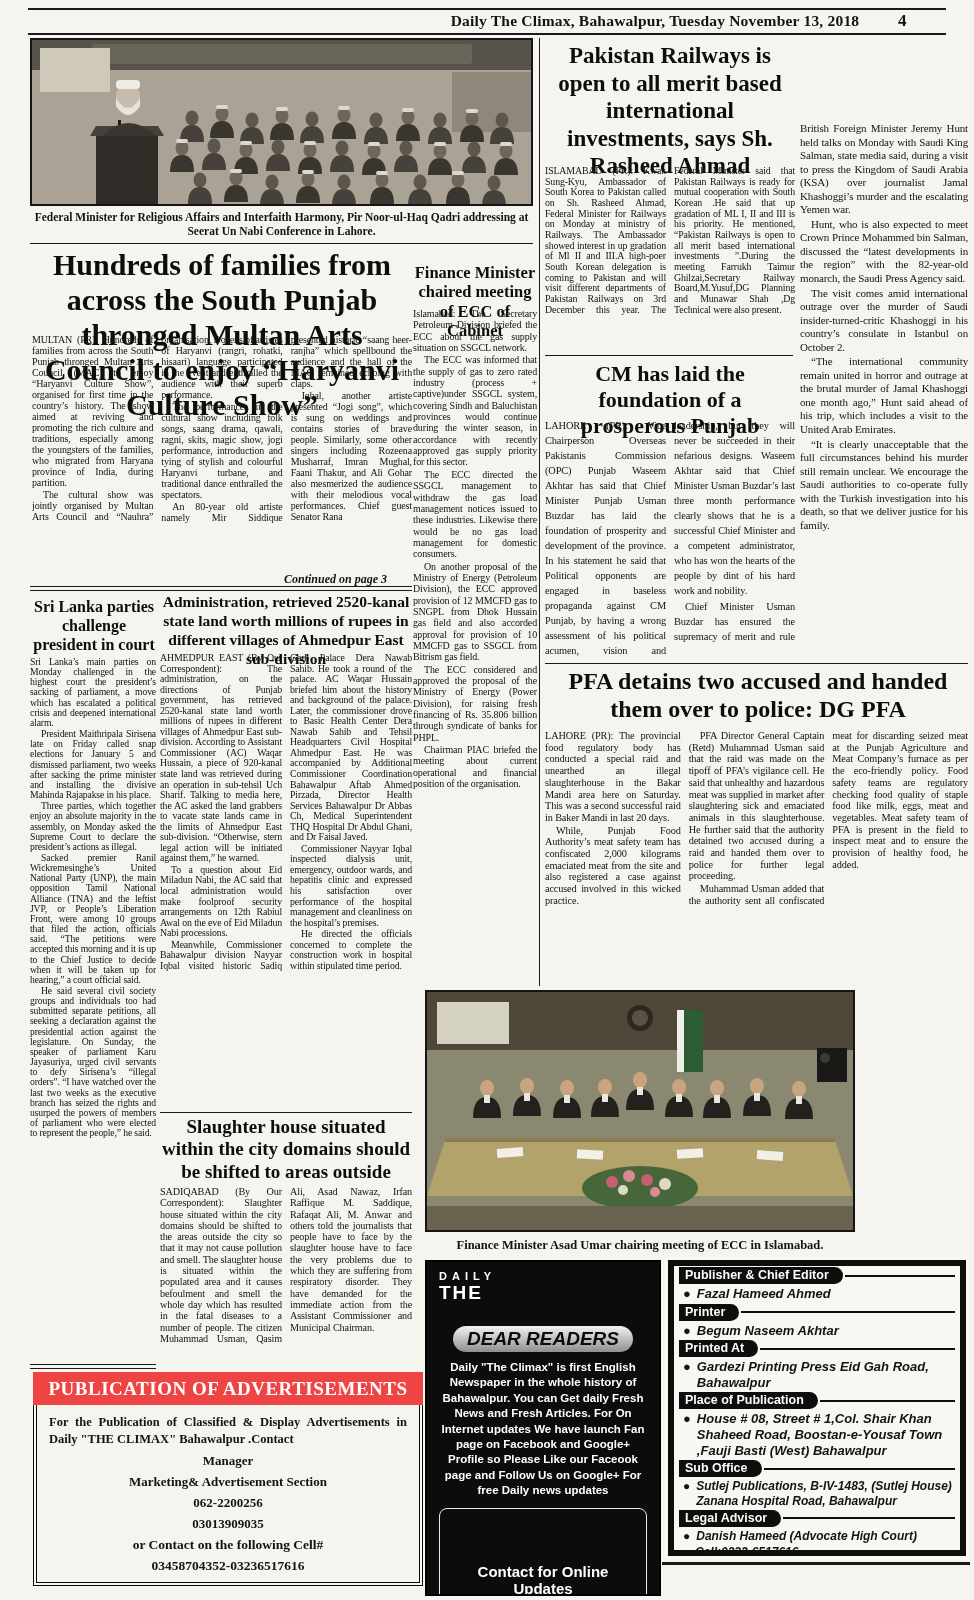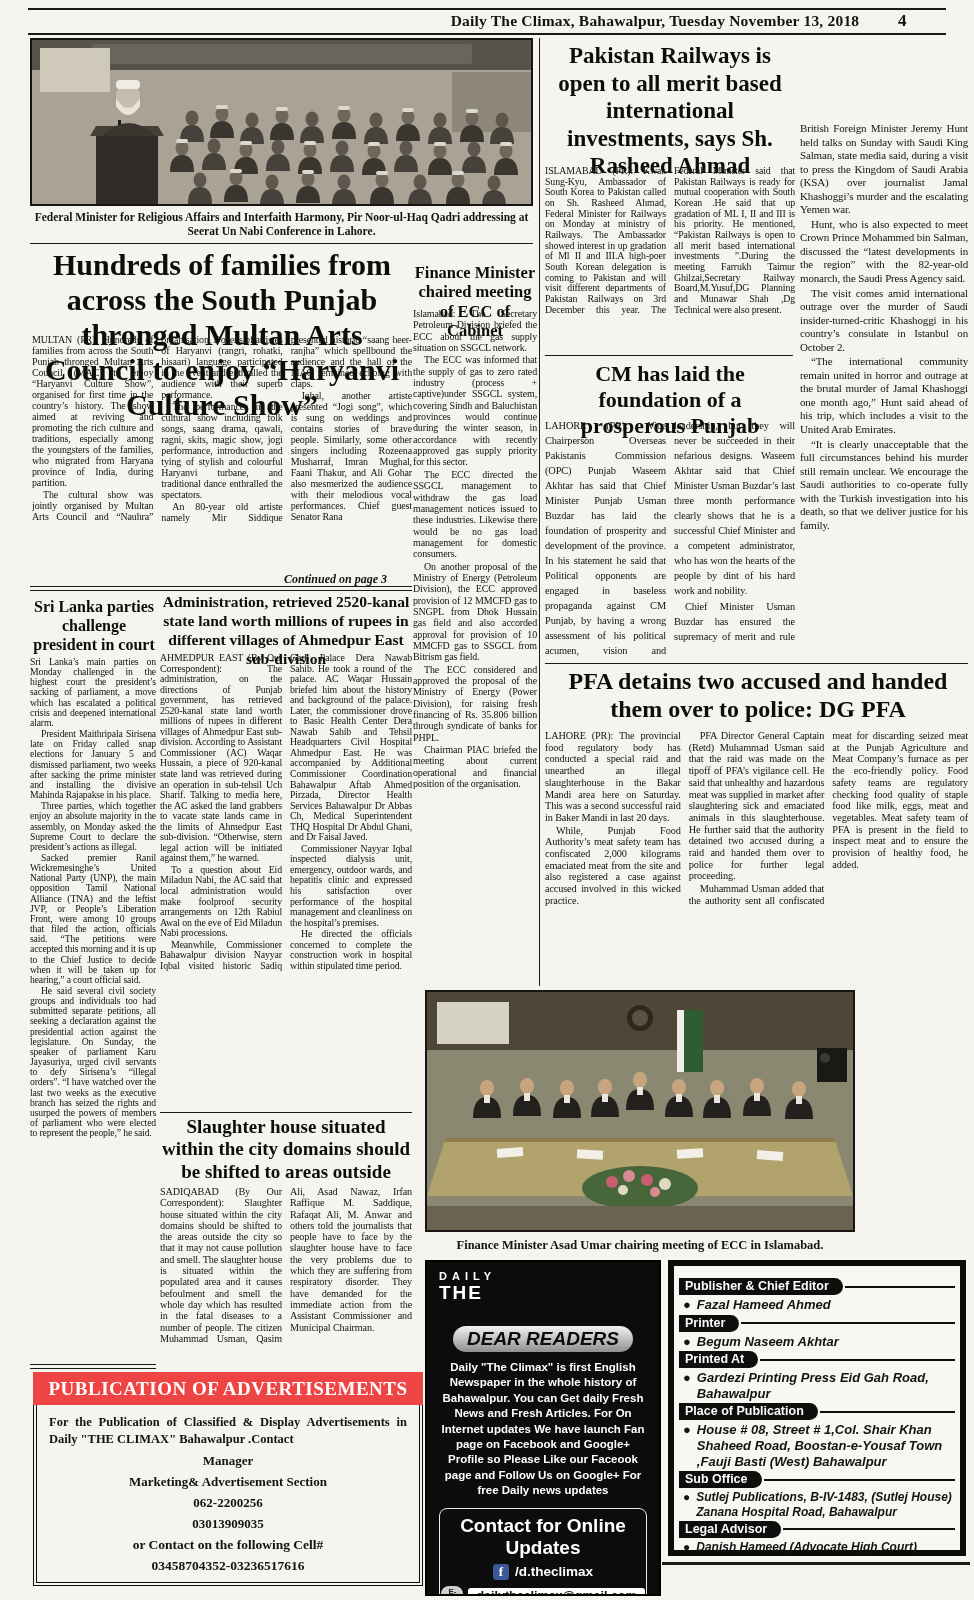--- a/index.html
+++ b/index.html
@@ -33,31 +33,31 @@
               font-family:"Liberation Sans","DejaVu Sans",sans-serif;overflow:hidden;}
   .climax-daily{font-size:11px;font-weight:bold;letter-spacing:5px;margin:8px 0 0 12px;}
   .climax-the{font-size:19px;font-weight:bold;letter-spacing:2px;margin:0 0 0 12px;}
   .climax-name{font-size:37px;font-weight:bold;letter-spacing:3px;text-align:center;margin-top:-4px;
                text-shadow:2px 2px 0 #555;}
   .dear-banner{margin:22px auto 0 auto;width:180px;background:linear-gradient(#f2f2f2,#8f8f8f);
                border-radius:14px;color:#0c0c0c;font-weight:bold;font-size:19px;text-align:center;
                padding:2px 0;font-style:italic;}
   .climax-text{font-weight:bold;font-size:11.5px;line-height:1.34;text-align:center;margin:8px 10px 0 10px;}
   .contact-box{border:1.5px solid #e9e9e9;border-radius:8px;margin:9px 12px 0 12px;padding:6px 6px 7px 6px;text-align:center;}
-  .contact-label{font-weight:bold;font-size:19px;}
+  .contact-label{font-weight:bold;font-size:15px;margin-top:48px;}
   .fb-row{display:flex;align-items:center;justify-content:center;gap:6px;margin-top:5px;}
   .fb-icon{width:16px;height:16px;background:#3b5998;color:#fff;font-weight:bold;font-size:13px;
            line-height:16px;text-align:center;border-radius:3px;font-family:"Liberation Serif",serif;}
   .fb-handle{font-weight:bold;font-size:13.5px;}
   .email-row{display:flex;align-items:center;justify-content:center;gap:5px;margin-top:6px;}
   .email-tag{background:#cfcfcf;color:#222;font-size:8px;font-weight:bold;padding:1px 3px;border-radius:8px;}
   .email-strip{background:#fff;color:#111;font-weight:bold;font-size:12.5px;padding:1px 8px;border-radius:3px;}
   
   .publisher{background:#f8f7f3;border:2px solid #0d0c0b;box-shadow:0 0 0 3px #f8f7f3,0 0 0 4px #0d0c0b inset;
-             box-sizing:border-box;padding:14px 9px;font-family:"Liberation Sans","DejaVu Sans",sans-serif;overflow:hidden;}
+             box-sizing:border-box;padding:3px 9px;font-family:"Liberation Sans","DejaVu Sans",sans-serif;overflow:hidden;}
   .sec-head{display:flex;align-items:center;margin-top:2px;}
   .sec-pill{background:#0f0e0d;color:#fcfcfc;font-weight:bold;font-size:12.5px;padding:1px 14px 2px 6px;
             border-radius:0 11px 11px 0;white-space:nowrap;}
   .sec-tail{flex:1;border-top:2px solid #0f0e0d;margin-left:2px;}
   .sec-item{font-weight:bold;font-style:italic;font-size:13px;margin:2px 0 2px 4px;display:flex;gap:6px;line-height:1.2;}
   .sec-item .bullet{flex:0 0 auto;}
   .sec-item.nob{margin-left:16px;}
 </style>
 </head>
 <body>
@@ -192,21 +192,21 @@
       <p>Chairman PIAC briefed the meeting about current operational and financial position of the organisation.</p>
     </div>
 
   <div class="abs headline" style="left:545px;top:42px;width:250px;font-size:23px;line-height:1.2;">Pakistan Railways is open to all merit based international investments, says Sh. Rasheed Ahmad</div>
   <div class="abs body cols2" style="left:545px;top:166px;width:250px;height:186px;font-size:9.9px;line-height:10.65px;">
       <p>ISLAMABAD (PR): Kwak Sung-Kyu, Ambassador of South Korea to Pakistan called on Sh. Rasheed Ahmad, Federal Minister for Railways on Monday at ministry of Railways. The Ambassador showed interest in up gradation of Ml II and III.A high-poer South Korean delegation is coming to Pakistan and will visit different departments of Pakistan Railways on 3rd December this year. The Federal Minister said that Pakistan Railways is ready for mutual cooperation with South Korean .He said that up gradation of ML I, II and III is his priority. He mentioned, “Pakistan Railways is open to all merit based international investments ”.During the meeting Farrukh Taimur Ghilzai,Secretary Railway Board,M.Yusuf,DG Planning and Munawar Shah ,Dg Technical were also present.</p>
     </div>
   <div class="abs rule" style="left:545px;top:355px;width:248px;height:1px;"></div>
 
   <div class="abs body" style="left:800px;top:122px;width:168px;height:534px;font-size:11px;line-height:13.55px;">
-      <p>British Foreign Minister Jeremy Hunt held talks on Sunday with Saudi King Salman, state media said, during a visit to press the Kingdom of Saudi Arabia (KSA) over journalist Jamal Khashoggi’s murder and the escalating Yemen war.</p>
+      <p>British Foreign Minister Jeremy Hunt held talks on Monday with Saudi King Salman, state media said, during a visit to press the Kingdom of Saudi Arabia (KSA) over journalist Jamal Khashoggi’s murder and the escalating Yemen war.</p>
       <p>Hunt, who is also expected to meet Crown Prince Mohammed bin Salman, discussed the “latest developments in the region” with the 82-year-old monarch, the Saudi Press Agency said.</p>
       <p>The visit comes amid international outrage over the murder of Saudi insider-turned-critic Khashoggi in his country’s consulate in Istanbul on October 2.</p>
       <p>“The international community remain united in horror and outrage at the brutal murder of Jamal Khashoggi one month ago,” Hunt said ahead of his trip, which includes a visit to the United Arab Emirates.</p>
       <p>“It is clearly unacceptable that the full circumstances behind his murder still remain unclear. We encourage the Saudi authorities to co-operate fully with the Turkish investigation into his death, so that we deliver justice for his family.</p>
     </div>
 
   <div class="abs headline" style="left:545px;top:361px;width:250px;font-size:22px;line-height:1.18;">CM has laid the foundation of a prosperous Punjab</div>
   <div class="abs body cols2" style="left:545px;top:418px;width:250px;height:240px;font-size:10.4px;line-height:15px;">
       <p>LAHORE (PR): Vice Chairperson Overseas Pakistanis Commission (OPC) Punjab Waseem Akhtar has said that Chief Minister Punjab Usman Buzdar has laid the foundation of prosperity and development of the province. In his statement he said that Political opponents are engaged in baseless propaganda against CM Punjab, by having a wrong assessment of his political acumen, vision and leadership, but they will never be succeeded in their nefarious designs. Waseem Akhtar said that Chief Minister Usman Buzdar’s last three month performance clearly shows that he is a successful Chief Minister and a competent administrator, who has won the hearts of the people by dint of his hard work and nobility.</p>
       <p>Chief Minister Usman Buzdar has ensured the supremacy of merit and rule of law in the province and journey of prosperity will continue under his leadership, concluded Waseem Akhtar.</p>

